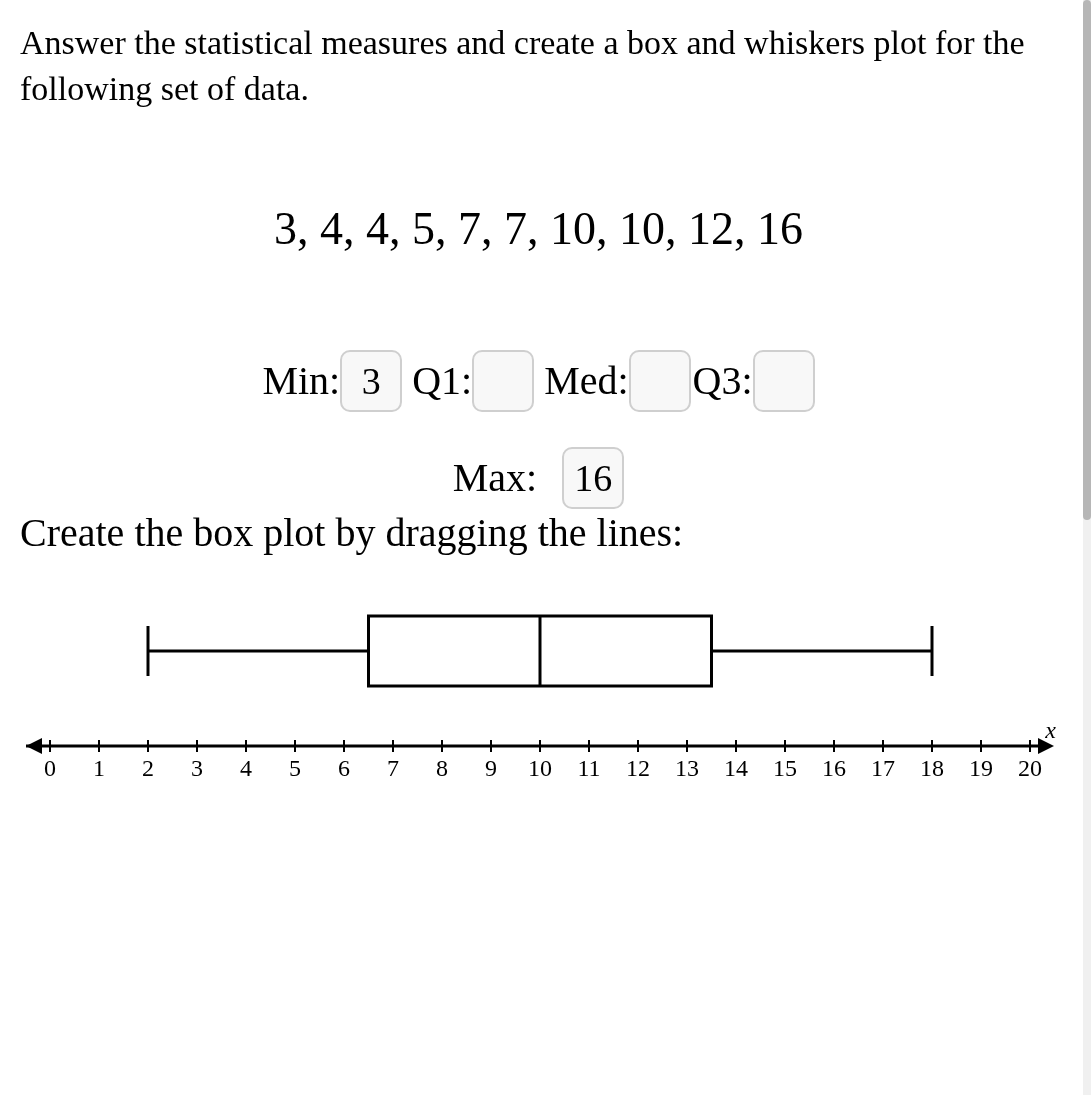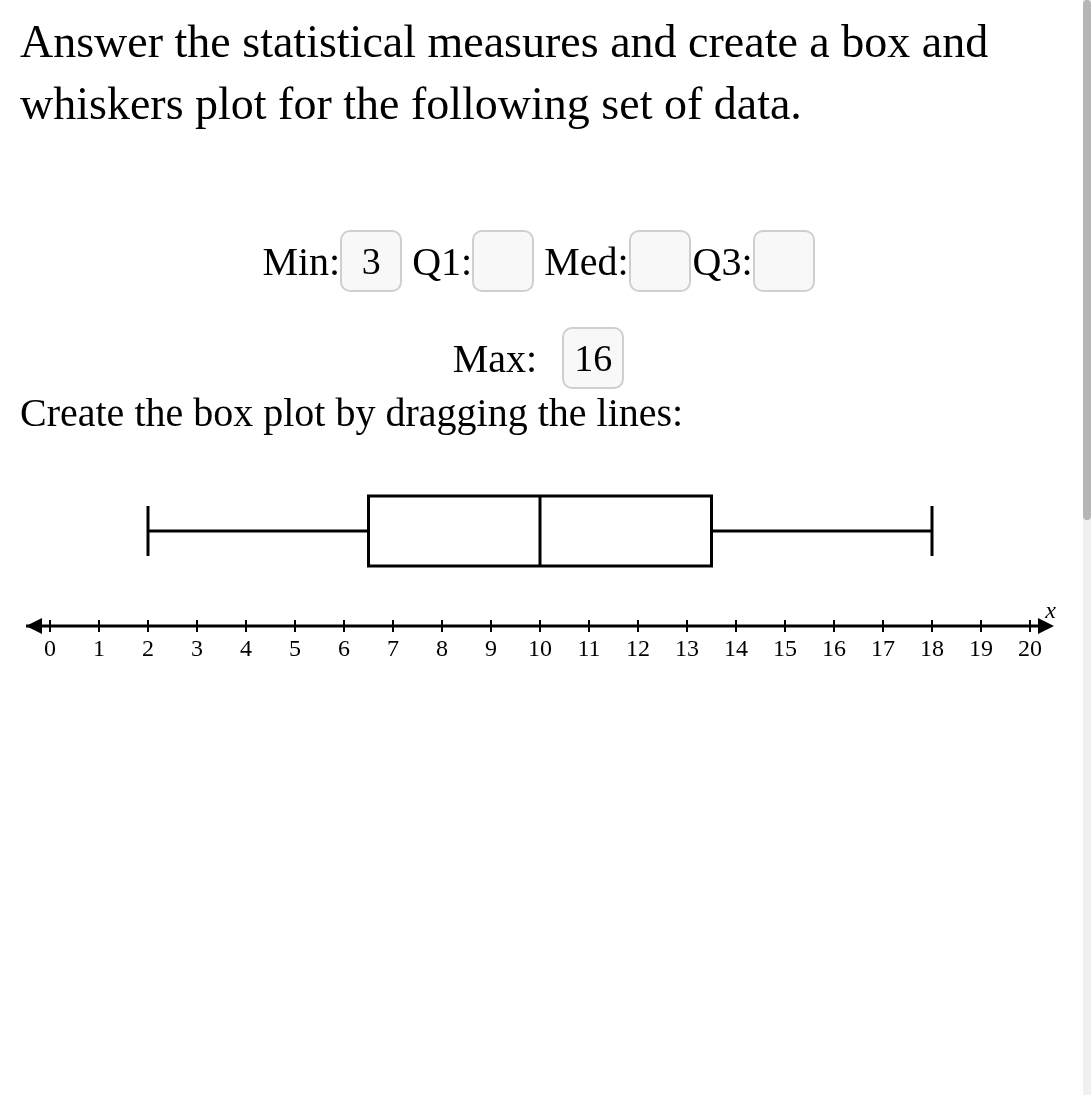--- a/index.html
+++ b/index.html
@@ -31,23 +31,23 @@
   .scroll-thumb {
     position: absolute;
     right: 0;
     top: 0;
     width: 8px;
     height: 520px;
     background: #b6b6b6;
     border-radius: 4px;
   }
   .question {
-    font-size: 46px;
+    font-size: 34px;
     line-height: 1.35;
-    padding-top: 11px;
+    padding-top: 20px;
   }
   .dataset {
     font-size: 46px;
     text-align: center;
     margin-top: 90px;
   }
   .inputs-row {
     display: flex;
     justify-content: center;
     align-items: center;
@@ -99,20 +99,21 @@
     font-family: Georgia, "Times New Roman", serif;
     font-size: 24px;
   }
 </style>
 </head>
 <body>
 
 <div class="page">
   <div class="question">Answer the statistical measures and create a box and whiskers plot for the following set of data.</div>
 
+  <div class="dataset">3, 4, 4, 5, 7, 7, 10, 10, 12, 16</div>
 
   <div class="inputs-row">
     <span class="label">Min:</span>
     <span class="field">3</span>
 
     <span style="width:10px"></span>
     <span class="label">Q1:</span>
     <span class="field"></span>
 
     <span style="width:10px"></span>

